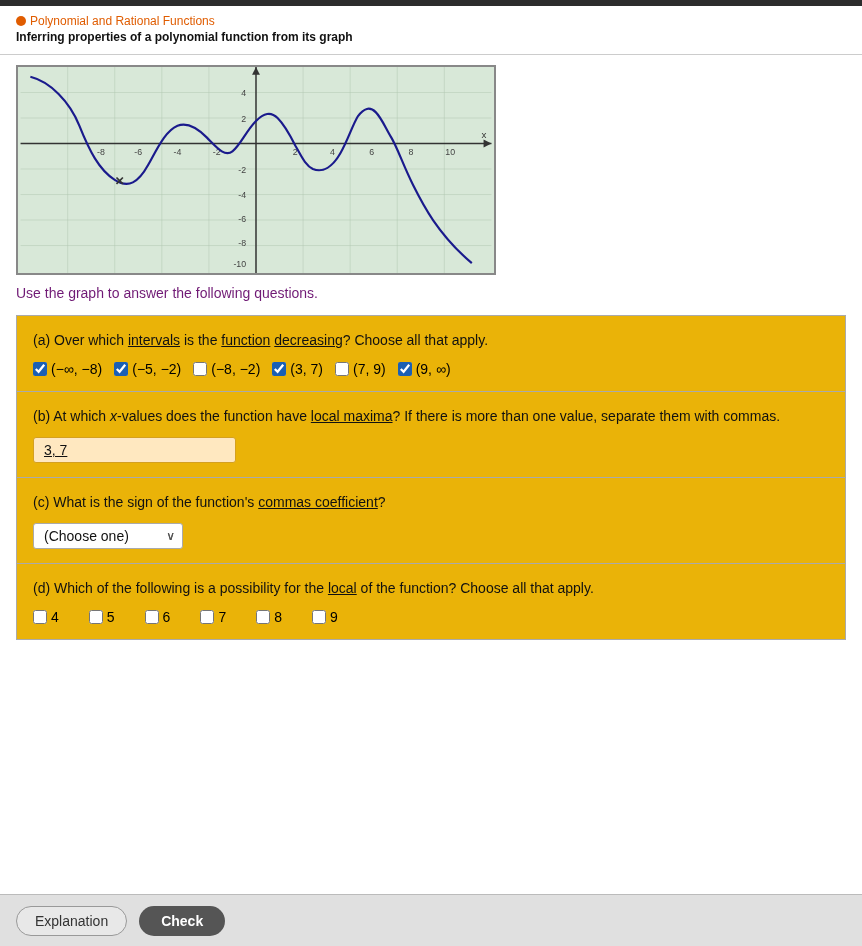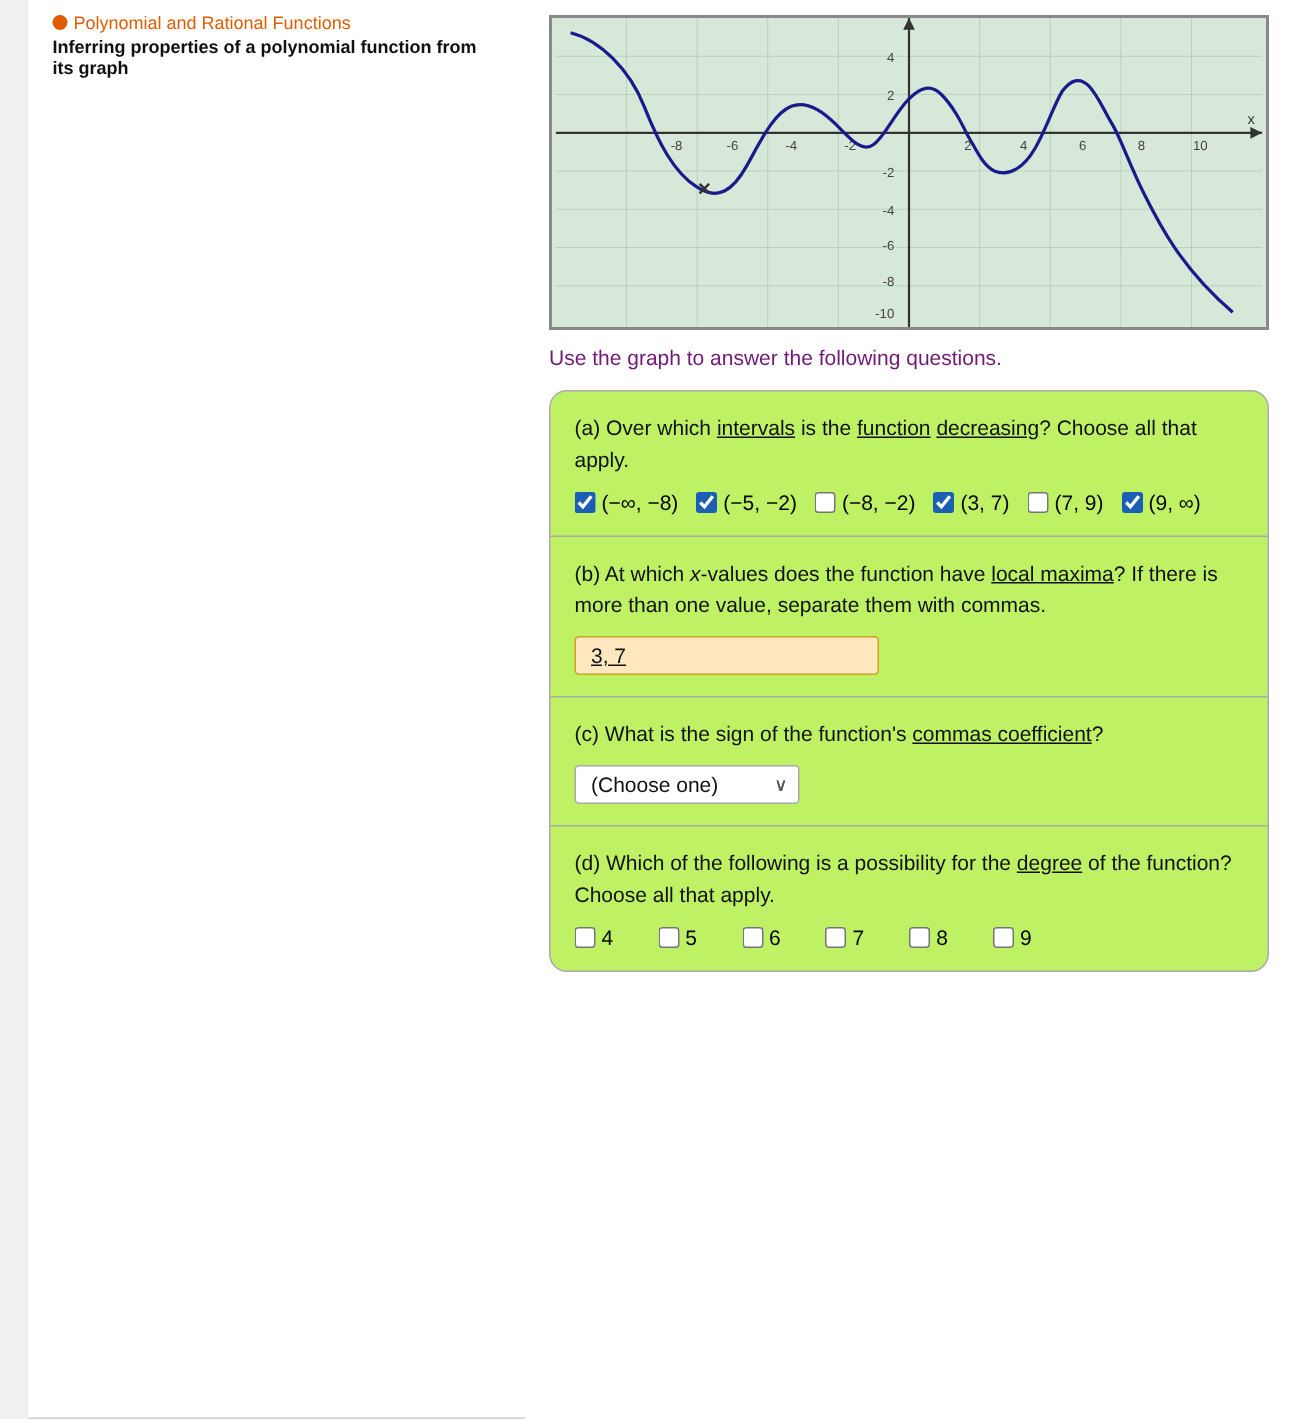--- a/index.html
+++ b/index.html
@@ -8,22 +8,21 @@
       background: #e8e8e8;
       width: 862px;
       min-height: 946px;
     }
 
     .app-container {
       background: #f0f0f0;
       width: 862px;
       min-height: 946px;
       display: flex;
-      flex-direction: row;
-      padding-left: 19px;
+      flex-direction: column;
     }
 
     .top-bar {
       background: #2c2c2c;
       height: 6px;
     }
 
     .header {
       background: #fff;
       padding: 8px 16px 10px 16px;
@@ -60,22 +59,22 @@
     }
 
     .use-graph-text {
       font-size: 14px;
       color: #701a75;
       margin-bottom: 14px;
     }
 
     .questions-box {
       border: 1.5px solid #aaa;
-      border-radius: 12px;
-      background: #bef264;
+      border-radius: 0;
+      background: #eab308;
       margin-bottom: 8px;
     }
 
     .question-section {
       padding: 14px 16px;
       border-bottom: 1.5px solid #aaa;
     }
 
     .question-section:last-child {
       border-bottom: none;
@@ -354,21 +353,21 @@
             <option>(Choose one)</option>
             <option>Positive</option>
             <option>Negative</option>
           </select>
           <span style="position:absolute;right:8px;top:50%;transform:translateY(-50%);font-size:12px;color:#555;pointer-events:none;">∨</span>
         </div>
       </div>
 
       <div class="question-section">
         <div class="question-text">
-          <span>(d) Which of the following is a possibility for the </span><u>degree</u><span> of the function? Choose all that apply.</span>
+          <span>(d) Which of the following is a possibility for the </span><u>local</u><span> of the function? Choose all that apply.</span>
         </div>
         <div class="degree-checkboxes">
           <label class="checkbox-item">
             <input type="checkbox" style="">
             <span>4</span>
           </label>
           <label class="checkbox-item">
             <input type="checkbox" style="">
             <span>5</span>
           </label>
@@ -387,14 +386,18 @@
           <label class="checkbox-item">
             <input type="checkbox" style="">
             <span>9</span>
           </label>
         </div>
       </div>
 
     </div>
   </div>
 
+  <div class="bottom-bar">
+    <button class="btn-explanation">Explanation</button>
+    <button class="btn-check">Check</button>
+  </div>
 
 </div>
 
 </body></html>

